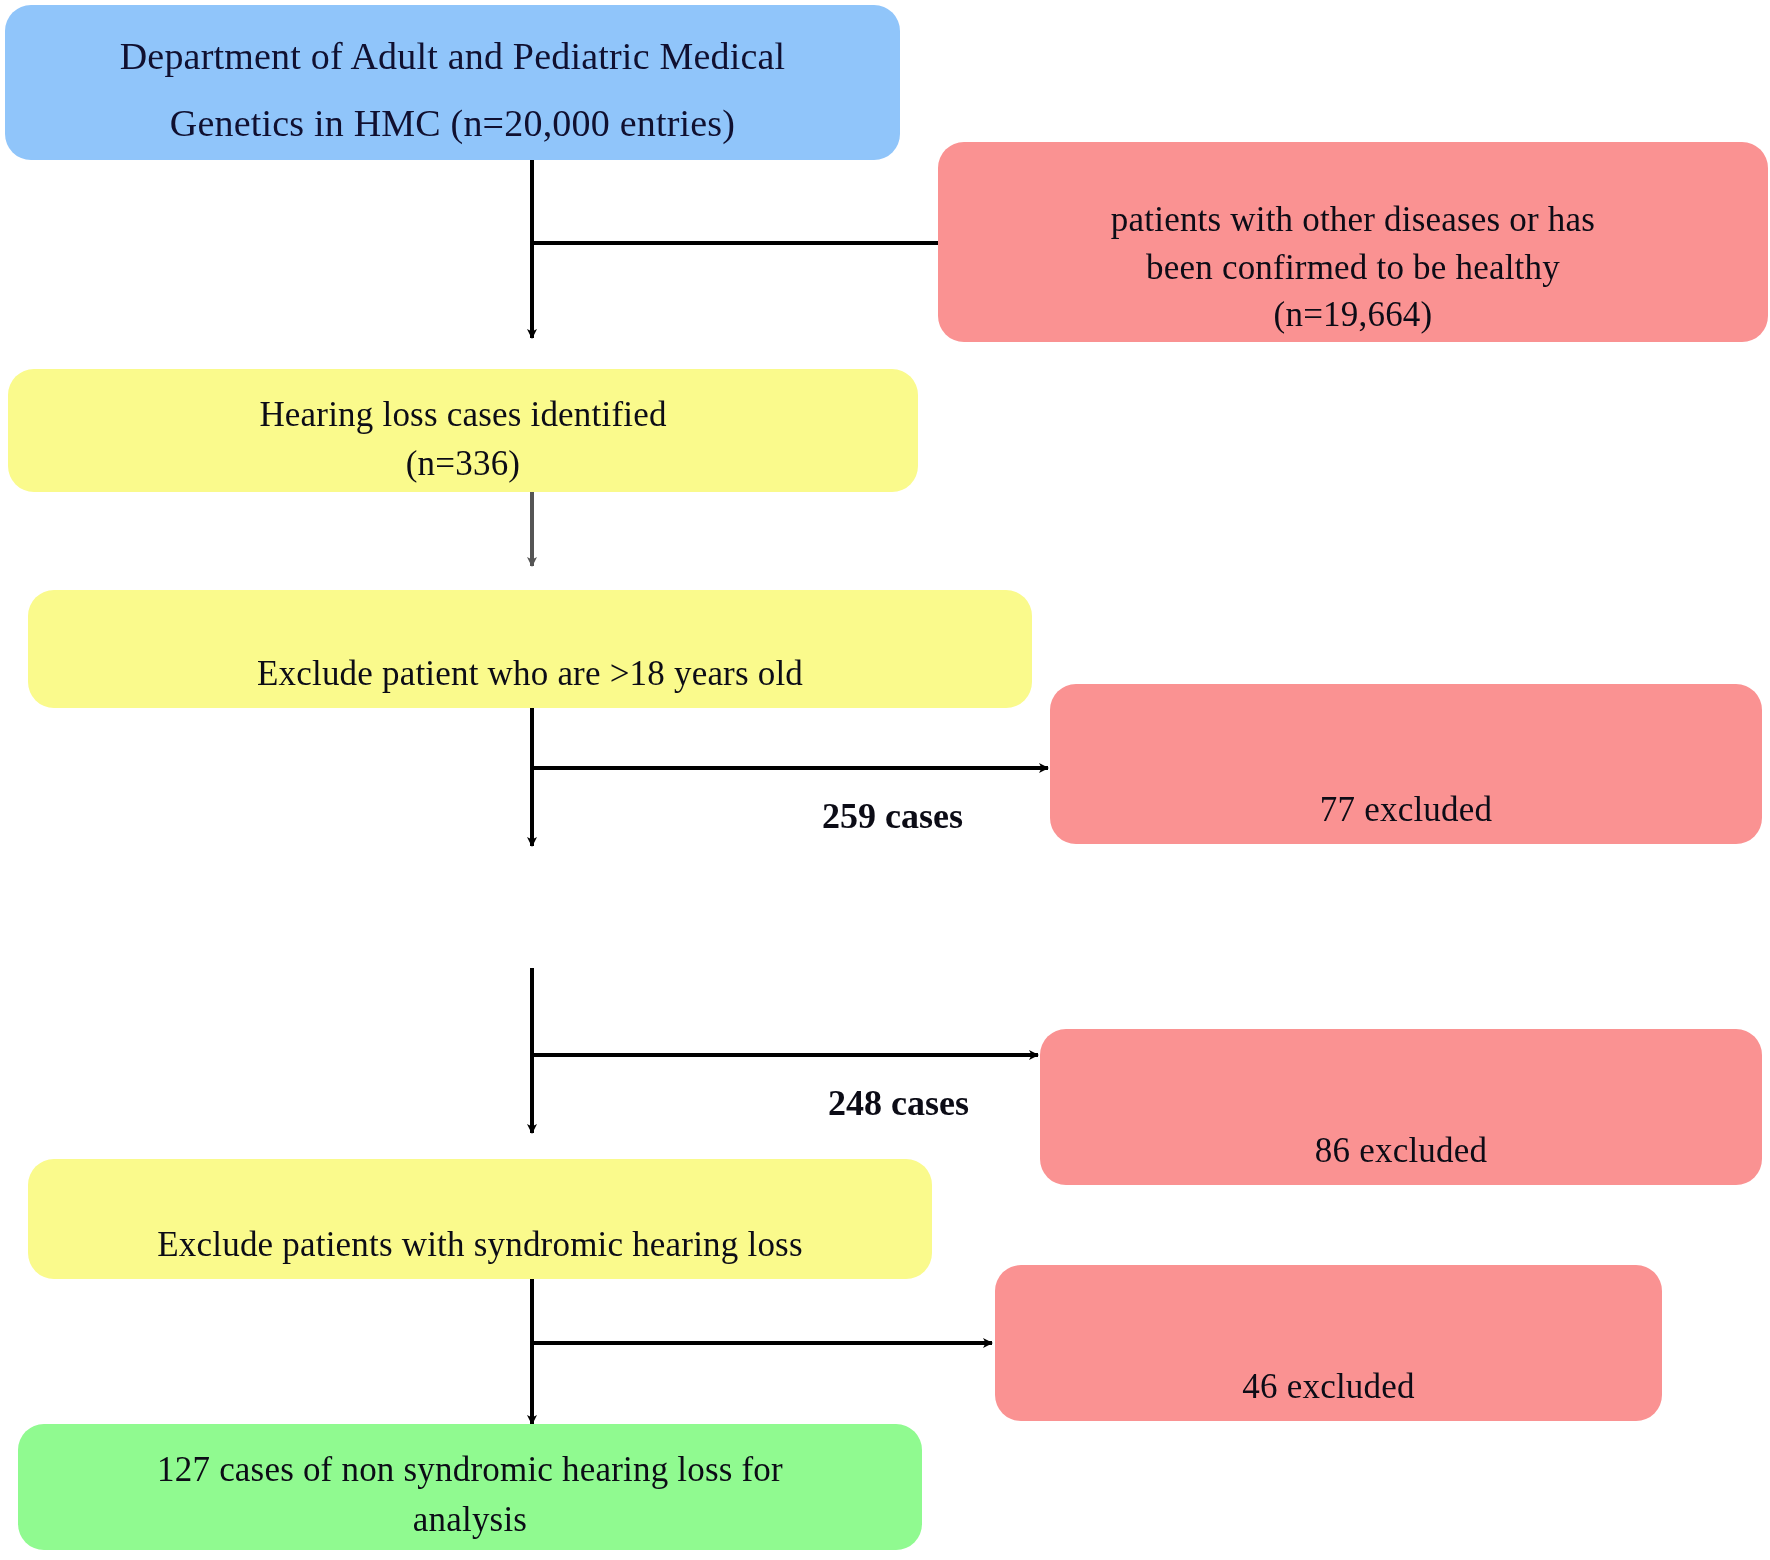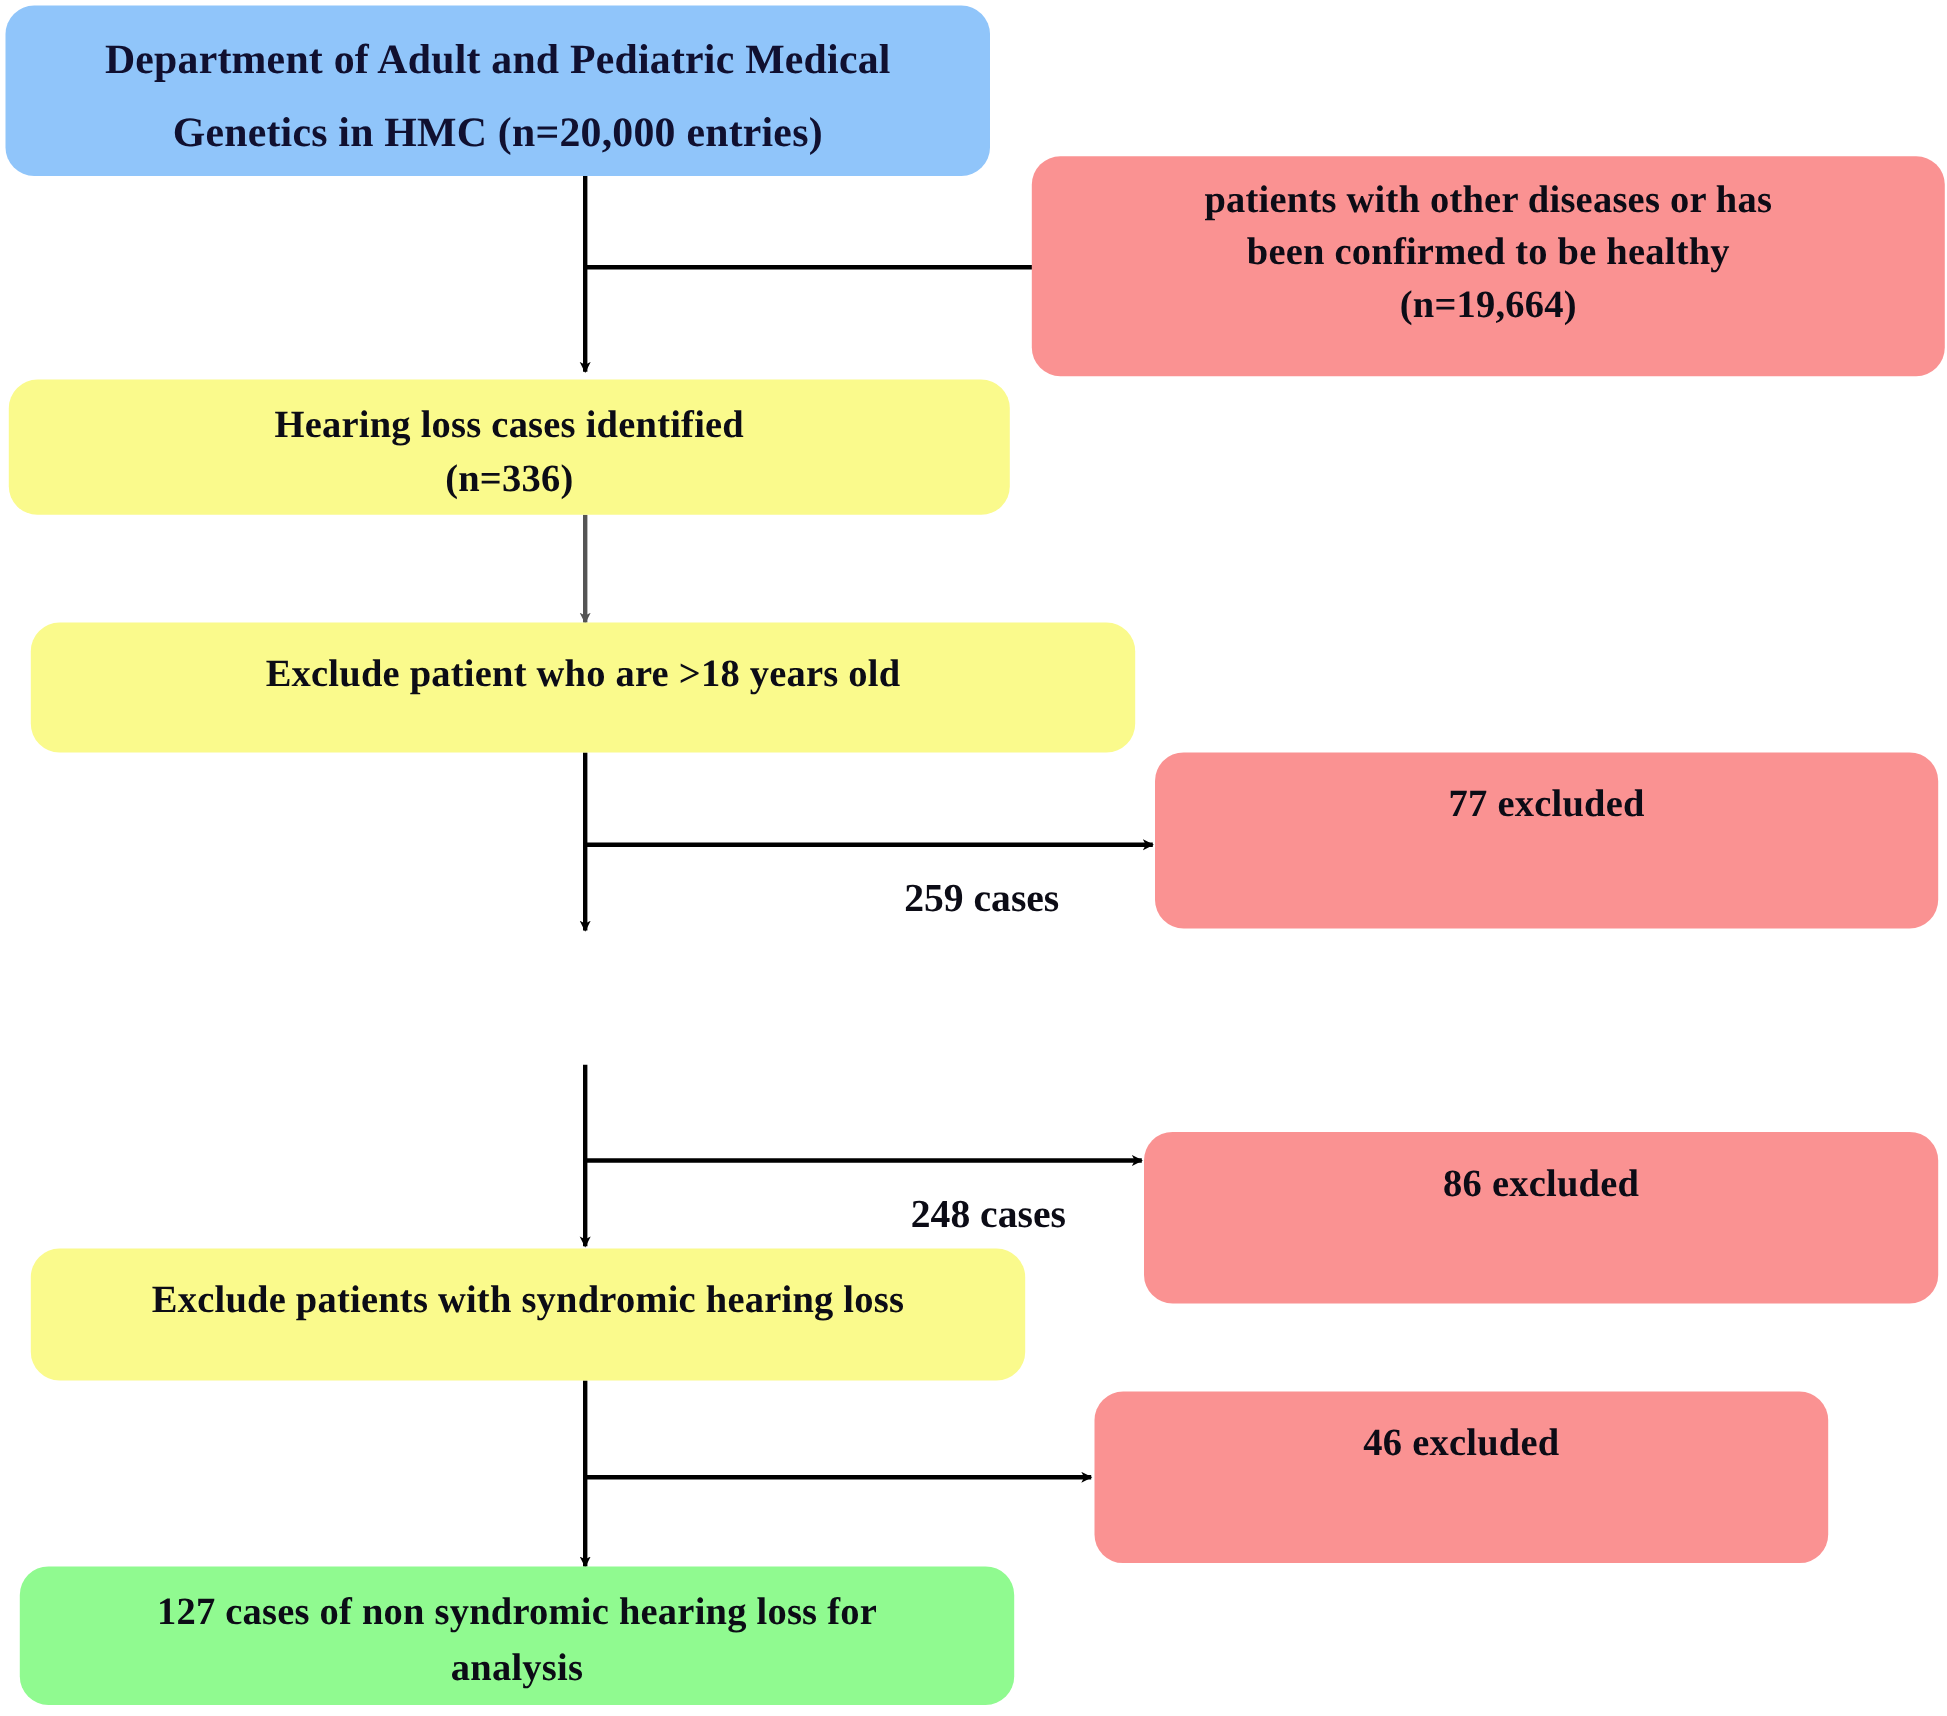--- a/index.html
+++ b/index.html
@@ -13,32 +13,32 @@
     height: 1560px;
     background: #ffffff;
     font-family: "Liberation Serif", "DejaVu Serif", serif;
     overflow: hidden;
   }
   .node {
     position: absolute;
     box-sizing: border-box;
     border-radius: 26px;
     display: flex;
-    align-items: flex-start;
+    align-items: flex-end;
     justify-content: center;
     text-align: center;
-    font-weight: bold;
+    font-weight: normal;
     color: #0c0c16;
     line-height: 1.75;
-    padding: 16px 18px;
+    padding: 4px 18px;
     letter-spacing: 0.2px;
   }
   .node .txt { display: block; width: 100%; }
   .node.blue  { background: #90c5fa; color: #101030; }
-  .node.yellow{ background: #fafa8c; }
+  .node.yellow{ background: #fafa8c; margin-top: 24px; }
   .node.red   { background: #fa9292; }
   .node.green { background: #90fa90; }
 
   .edge-label {
     position: absolute;
     font-weight: bold;
     color: #0c0c16;
     white-space: nowrap;
   }
   svg.wires {

